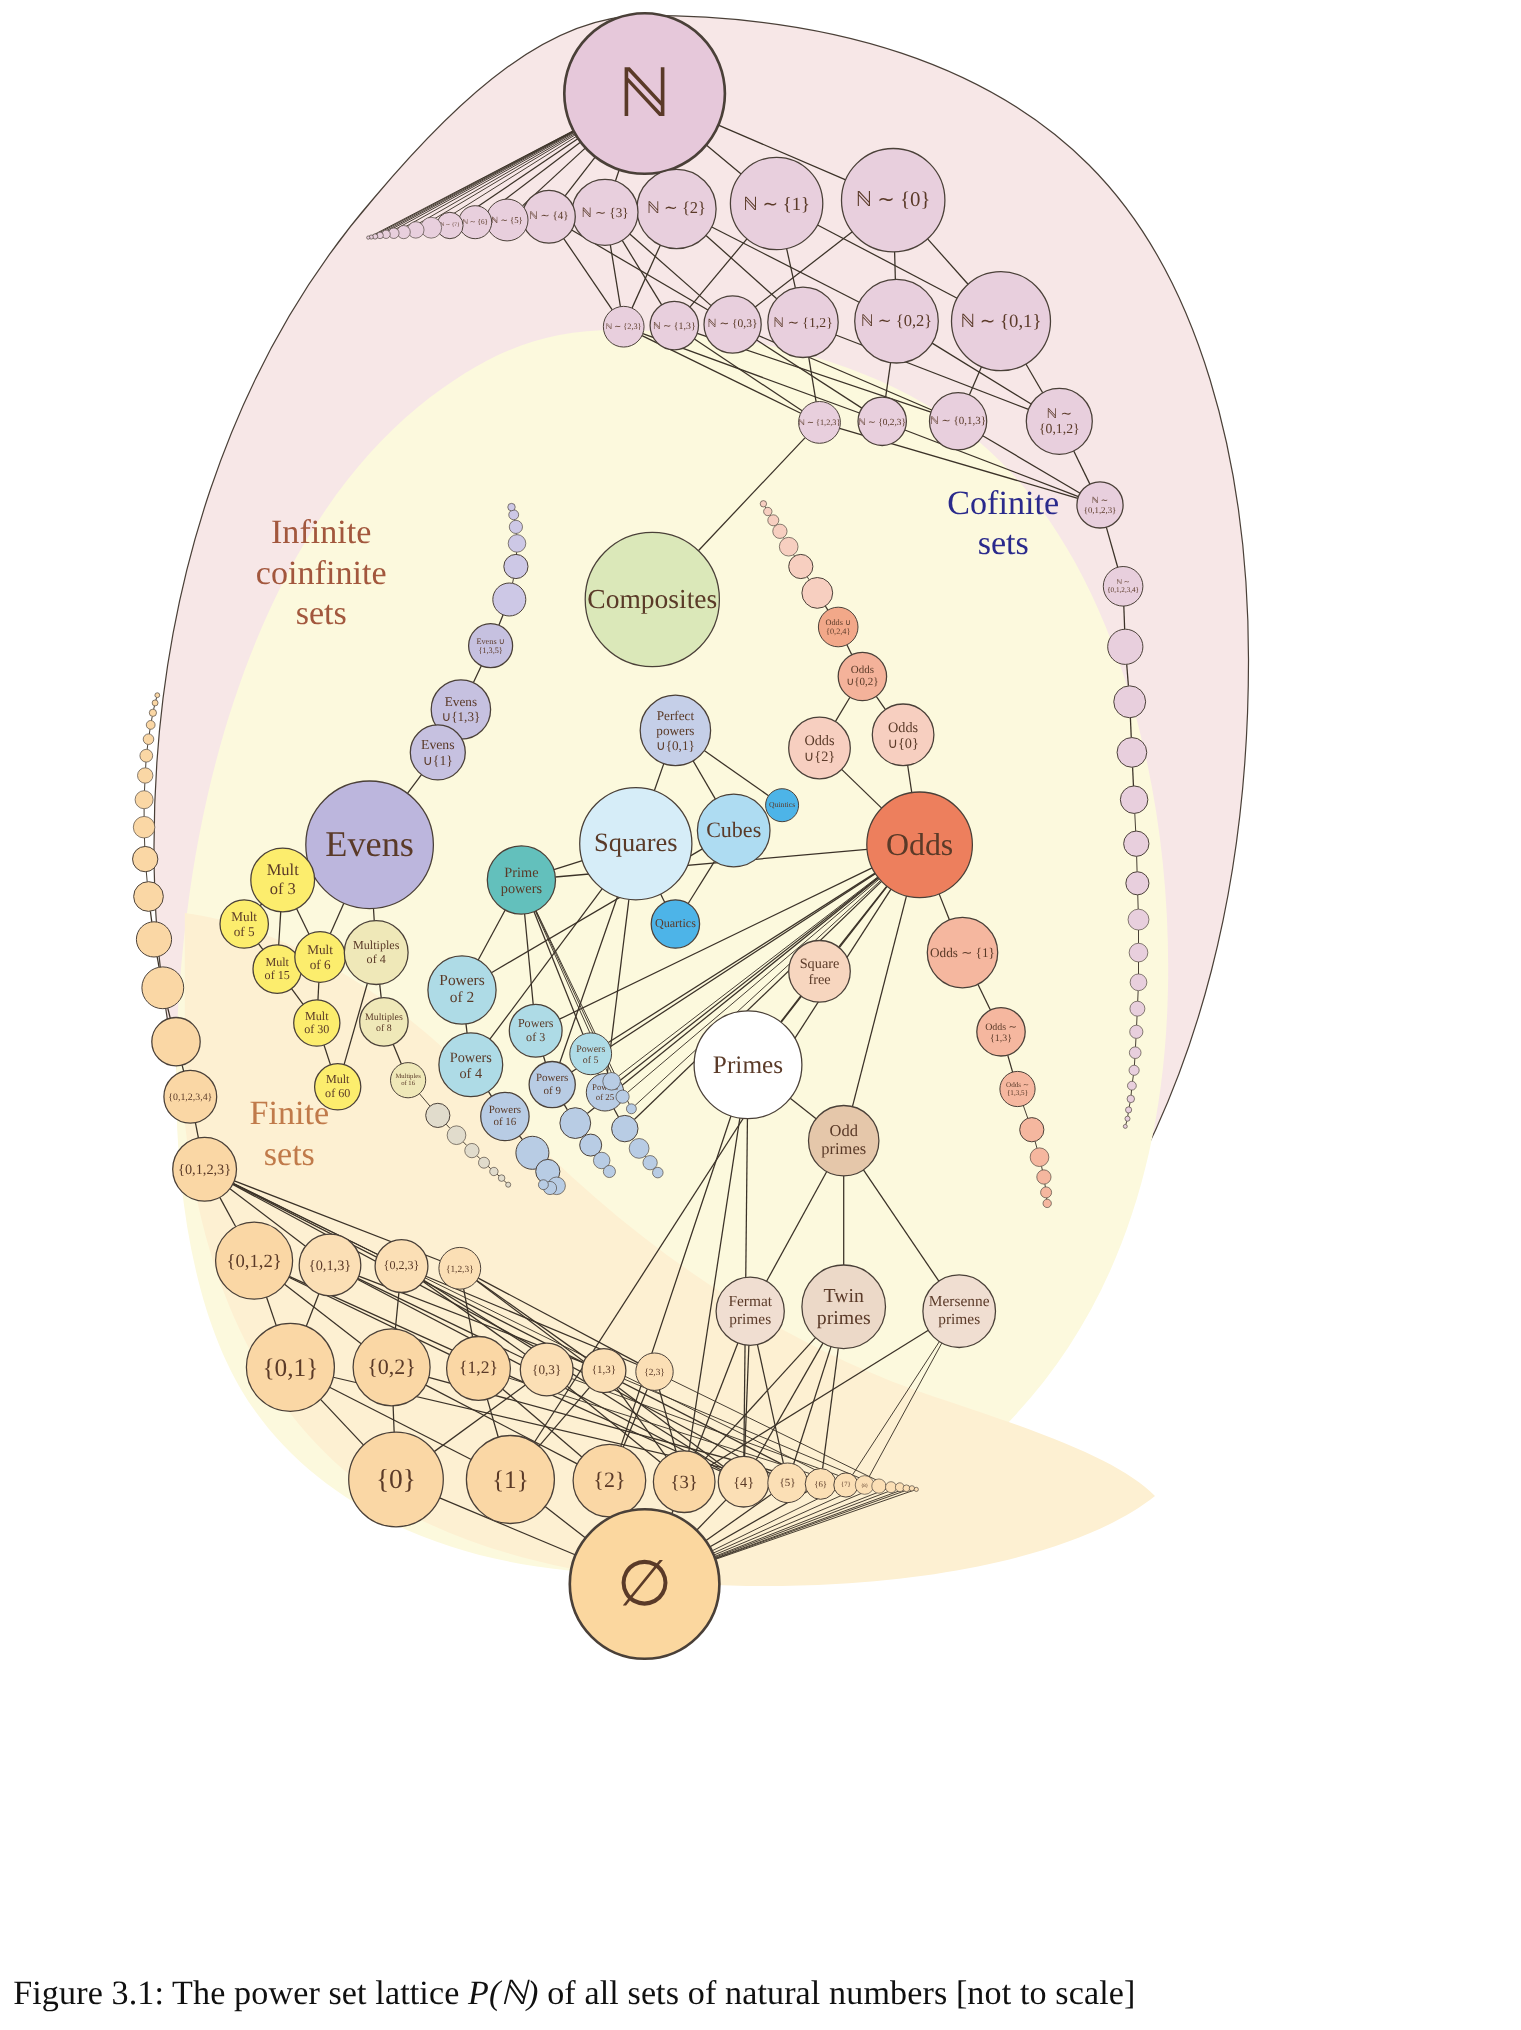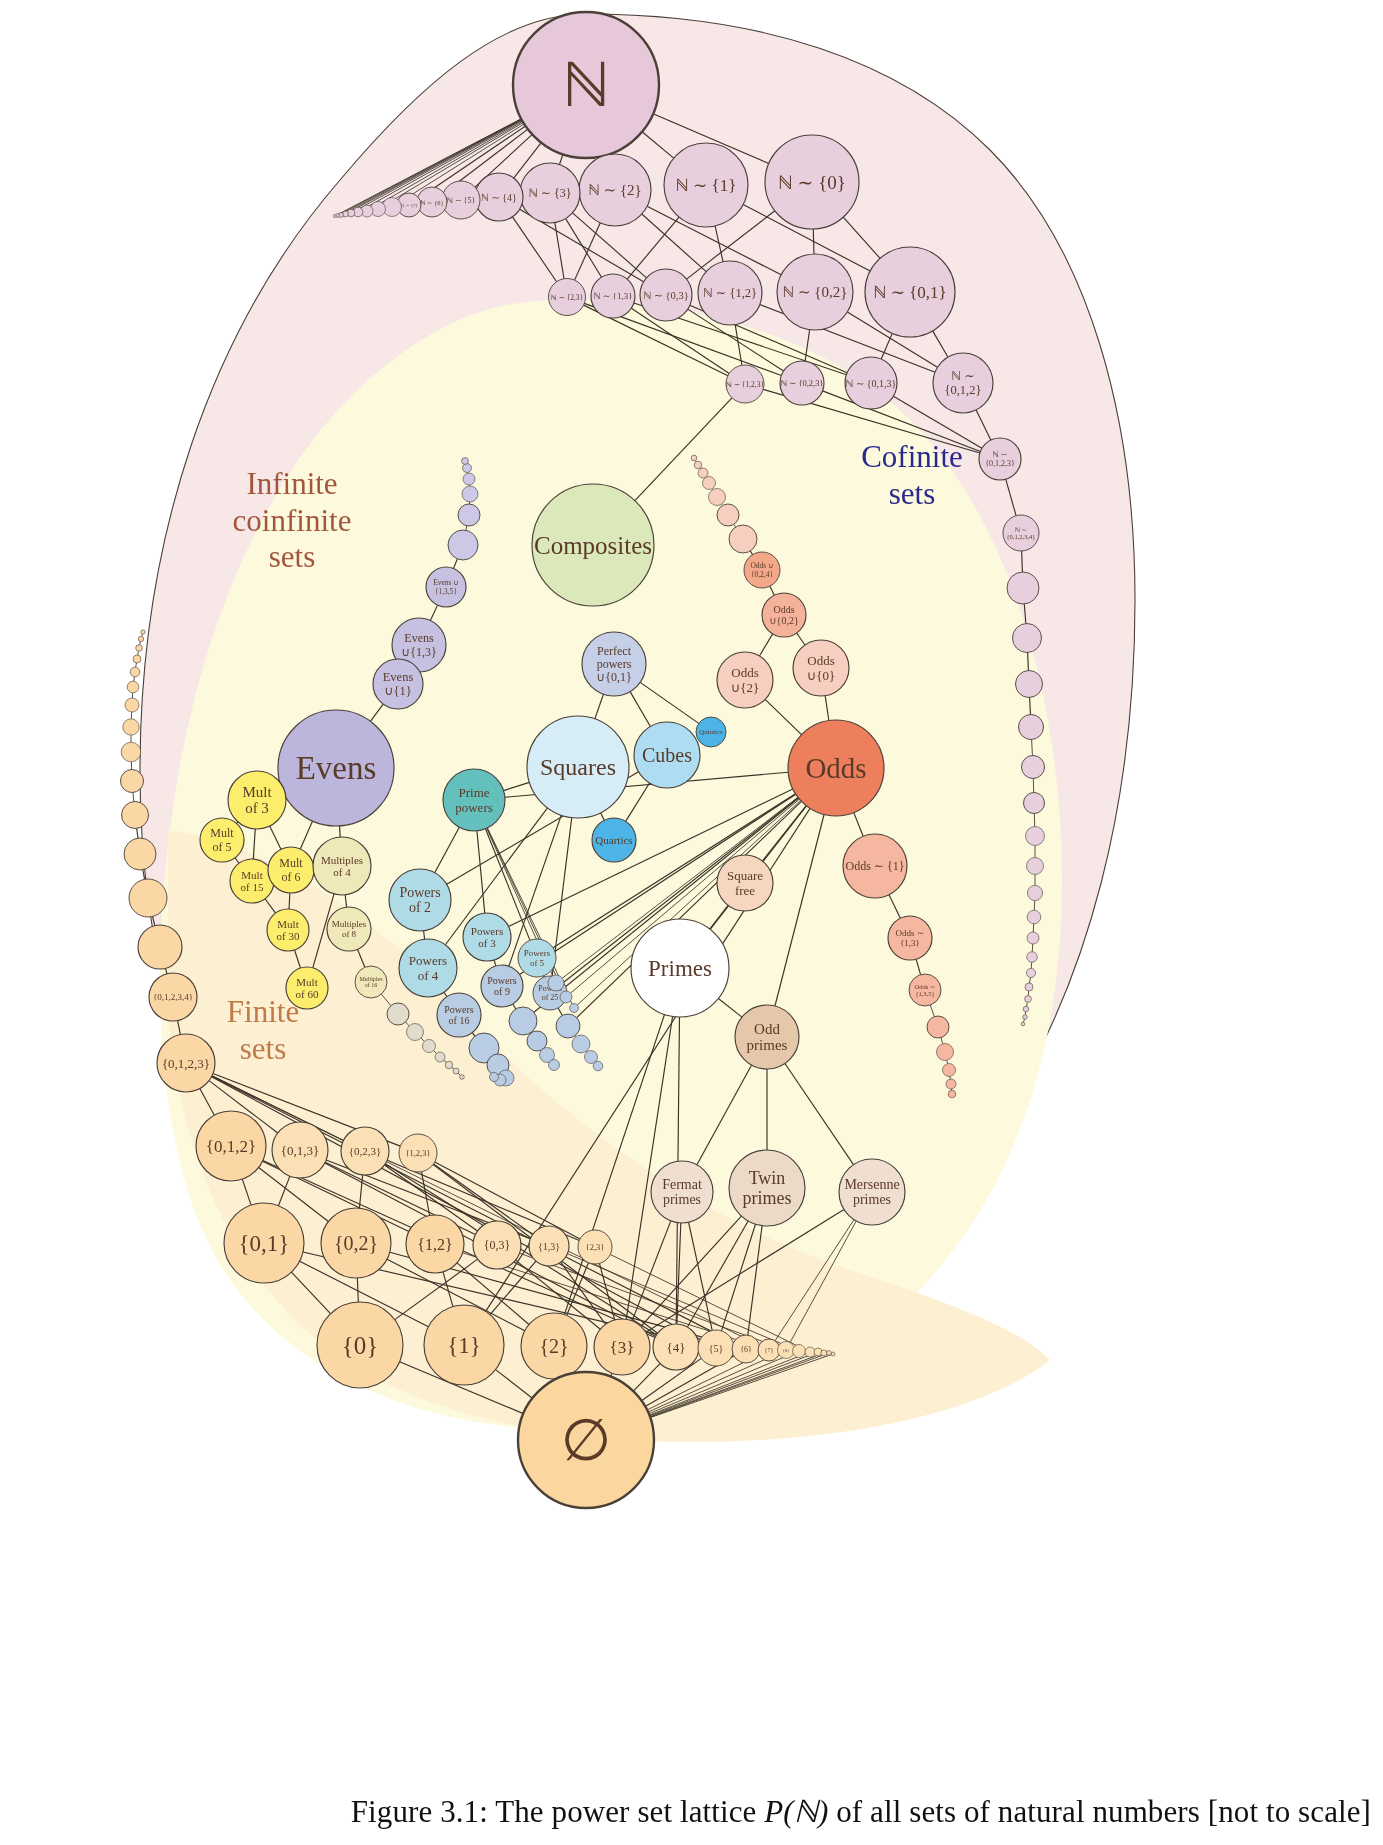--- a/index.html
+++ b/index.html
@@ -23,21 +23,21 @@
   }
   .region-label {
     font-family: "Liberation Serif", serif;
     text-anchor: middle;
     dominant-baseline: central;
   }
   .caption {
     position: absolute;
     left: 0; right: 0;
     bottom: 14px;
-    text-align: right;
+    text-align: left;
     font-family: "Liberation Serif", serif;
     font-size: 31px;
     color: #101010;
     letter-spacing: 0.1px;
     padding: 0 12px;
   }
   .caption i { font-style: italic; }
   .edge { fill: none; stroke: #3b3228; stroke-width: 1.15; }
   .edge-thin { fill: none; stroke: #3b3228; stroke-width: 0.85; }
   .nodec { stroke: #4a4038; }

